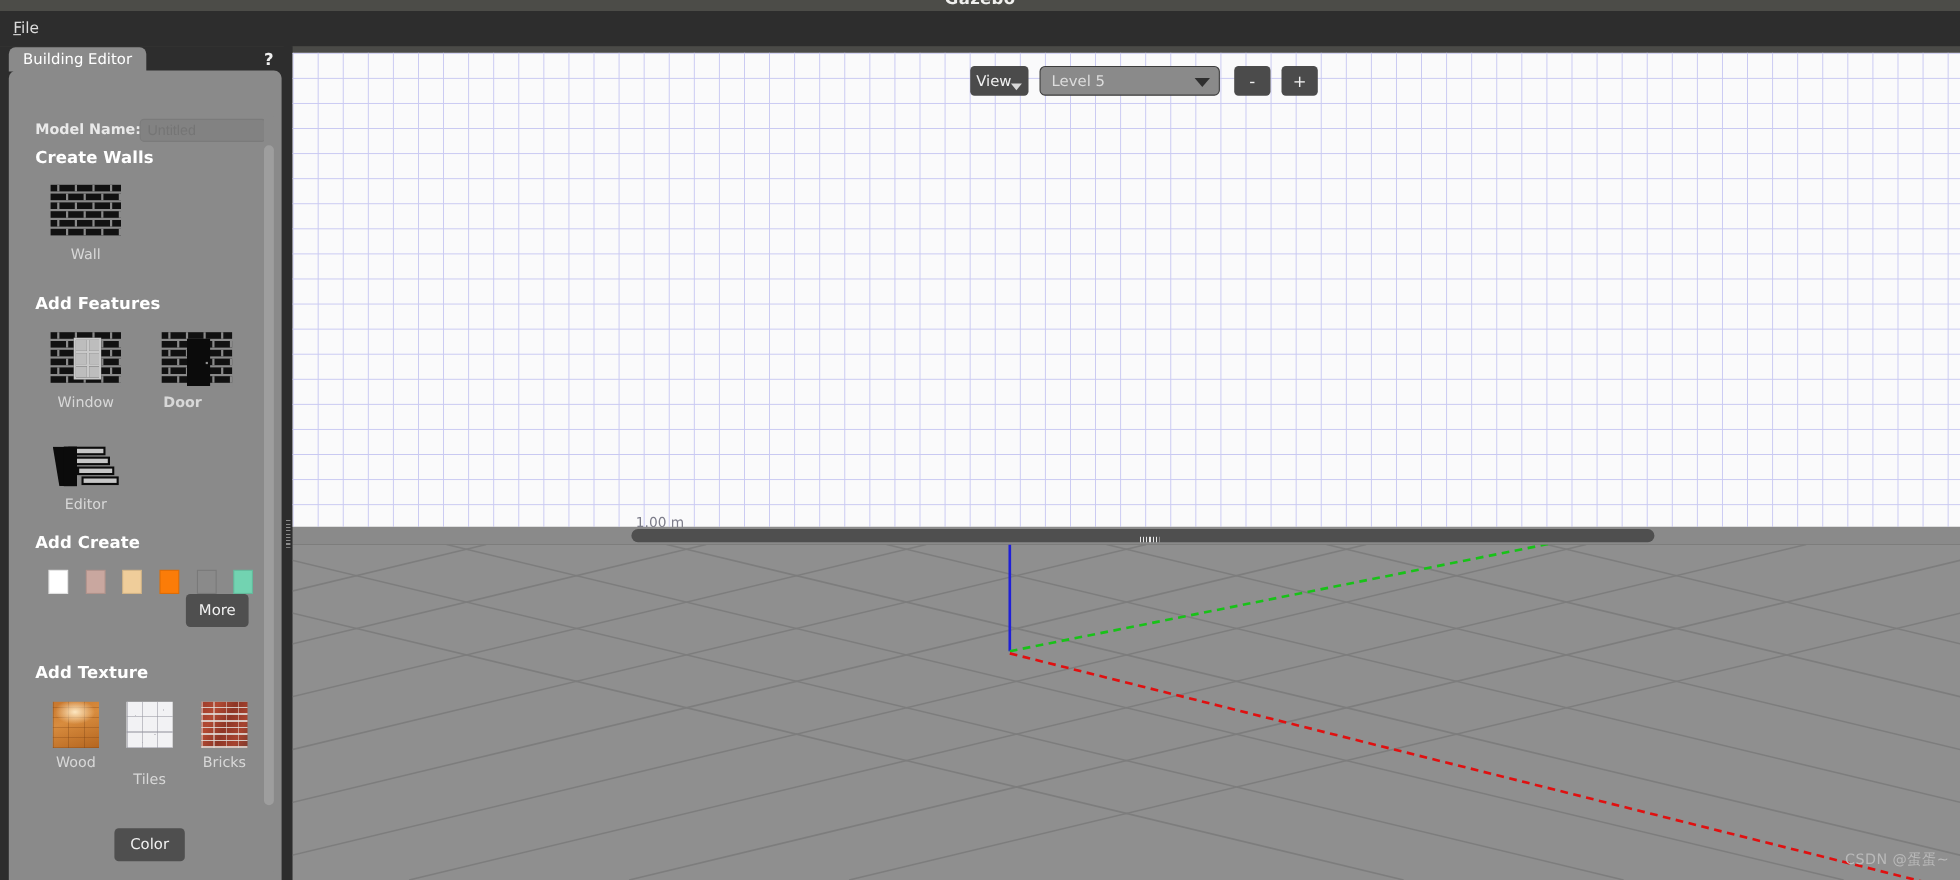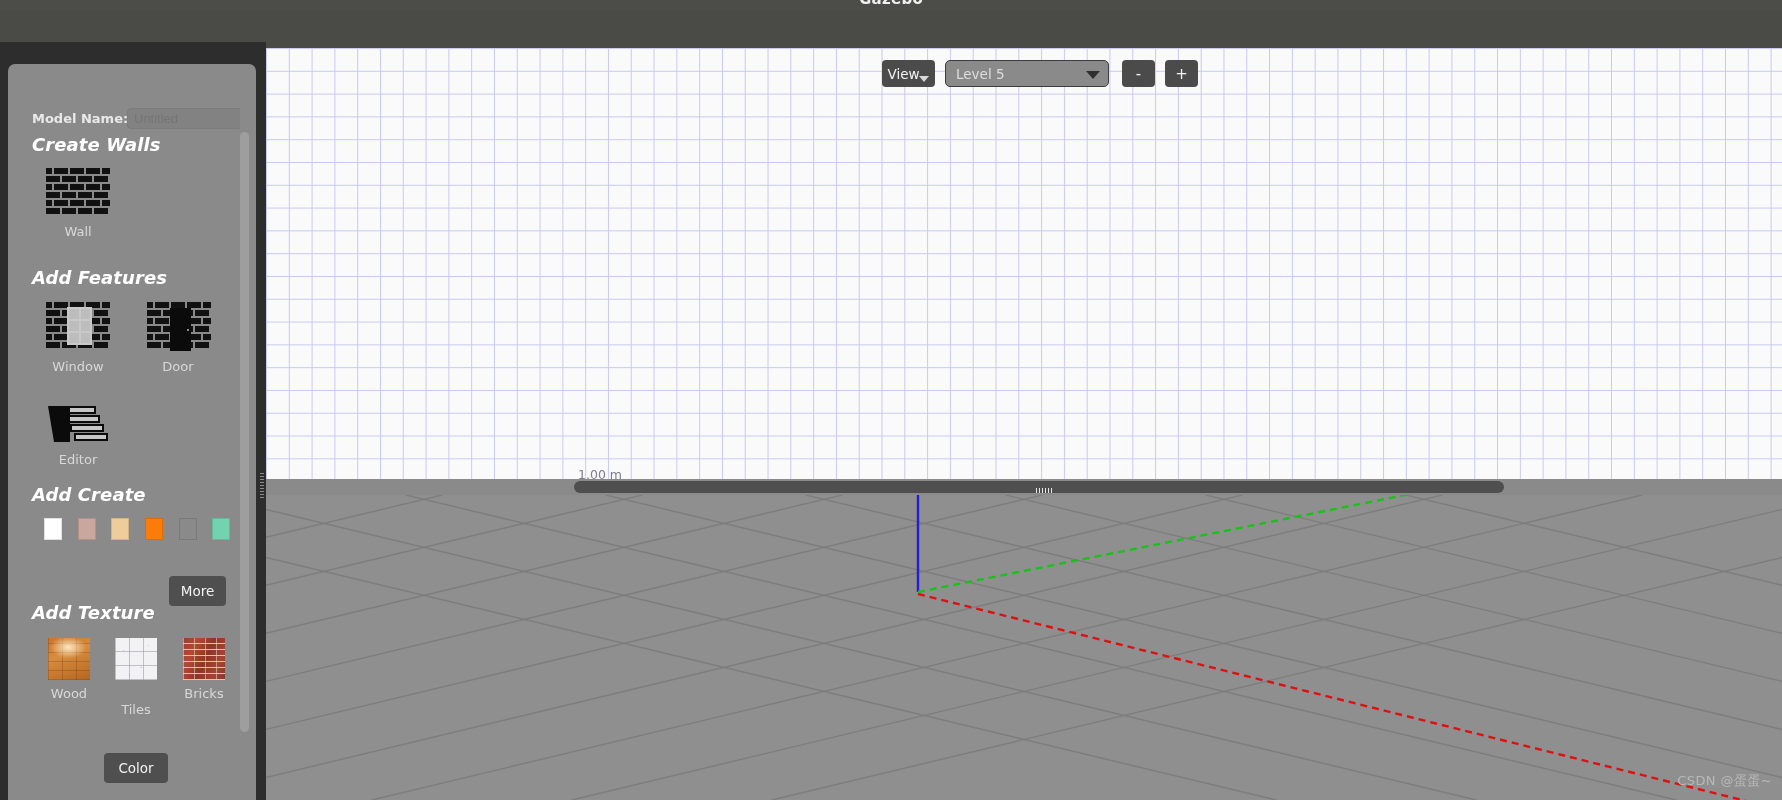--- a/index.html
+++ b/index.html
@@ -86,23 +86,22 @@
     outline: none;
   }
 
   .scrollarea {
     position: absolute; left: 0; top: 70px; width: 248px; height: 666px;
     overflow: hidden;
   }
 
   .sechead {
     position: absolute;
-    font-size: 18px; font-weight: bold; color: #ffffff;
+    font-size: 15px; font-weight: bold; color: #ffffff;
     letter-spacing: .1px;
-    font-style: italic;
   }
   .itemlabel {
     position: absolute;
     font-size: 13px; color: #d8d8d8;
     text-align: center;
   }
 
   
   .brick {
     position: absolute;
@@ -305,23 +304,30 @@
 </style>
 </head>
 <body>
 
 <div id="app">
 
   <div class="titlebar">
     <div class="title">Gazebo</div>
   </div>
 
+  <div class="menubar">
+    <div class="menu-item"><u>F</u>ile</div>
+  </div>
 
   <div class="dock">
 
+    <div class="tabstrip">
+      <div class="tab">Building Editor</div>
+      <div class="help-btn">?</div>
+    </div>
 
     <div class="panel">
 
       <div class="modelrow">
         <div class="lbl">Model Name:</div>
         <input class="namefield" type="text" placeholder="Untitled" style="">
       </div>
 
       <div class="scrollarea">
 
@@ -441,42 +447,42 @@
               <div class="g" style="left:54px; top:33px"></div>
             <div class="r" style="top:41px"></div>
               <div class="g" style="left:14px; top:41px"></div>
               <div class="g" style="left:30px; top:41px"></div>
               <div class="g" style="left:46px; top:41px"></div>
               <div class="g" style="left:62px; top:41px"></div>
           </div>
           <div class="opening" style="left:23px; top:7px; width:21px; height:43px;"></div>
           <div class="door-knob" style="left:40px; top:28px;"></div>
         </div>
-        <div class="itemlabel" style="left:138px; top:225px; width:64px;">Door</div>
+        <div class="itemlabel" style="left:126px; top:225px; width:64px;font-weight:bold;">Door</div>
 
         <div class="stairs" style="left:40px; top:270px; width:58px; height:40px;">
           <div class="side" style="left:0px; top:2px; width:20px; height:36px; clip-path: polygon(0 0, 100% 0, 100% 100%, 30% 100%);"></div>
           <div class="tread" style="left:14px; top:2px;  width:34px; height:8px;"></div>
           <div class="tread" style="left:18px; top:11px; width:34px; height:8px;"></div>
           <div class="tread" style="left:22px; top:20px; width:34px; height:8px;"></div>
           <div class="tread" style="left:26px; top:29px; width:34px; height:8px;"></div>
           <div class="side" style="left:10px; top:2px; width:12px; height:36px;"></div>
         </div>
         <div class="itemlabel" style="left:38px; top:318px; width:64px;">Editor</div>
 
         <div class="sechead" style="left:24px; top:350px;">Add Create</div>
 
         <div class="swatch" style="left:36px;  top:384px; background:#ffffff;"></div>
         <div class="swatch" style="left:70px;  top:384px; background:#c9a79f;"></div>
         <div class="swatch" style="left:103px; top:384px; background:#efcd9a;"></div>
         <div class="swatch" style="left:137px; top:384px; background:#fb7c08;"></div>
         <div class="swatch" style="left:171px; top:384px; background:#f9c council;"></div>
         <div class="swatch" style="left:204px; top:384px; background:#72d3b1;"></div>
 
-        <button class="btn" style="left:161px; top:442px; width:57px; height:30px;">More</button>
+        <button class="btn" style="left:161px; top:406px; width:57px; height:30px;">More</button>
 
         <div class="sechead" style="left:24px; top:468px;">Add Texture</div>
 
         <div class="tex tex-wood" style="left:40px;  top:504px;"></div>
         <div class="tex tex-tiles" style="left:107px; top:504px;"></div>
         <div class="tex tex-bricks" style="left:175px; top:504px;"></div>
 
         <div class="itemlabel" style="left:29px;  top:552px; width:64px;">Wood</div>
         <div class="itemlabel" style="left:96px;  top:552px; width:64px;margin-top:16px;">Tiles</div>
         <div class="itemlabel" style="left:164px; top:552px; width:64px;">Bricks</div>

